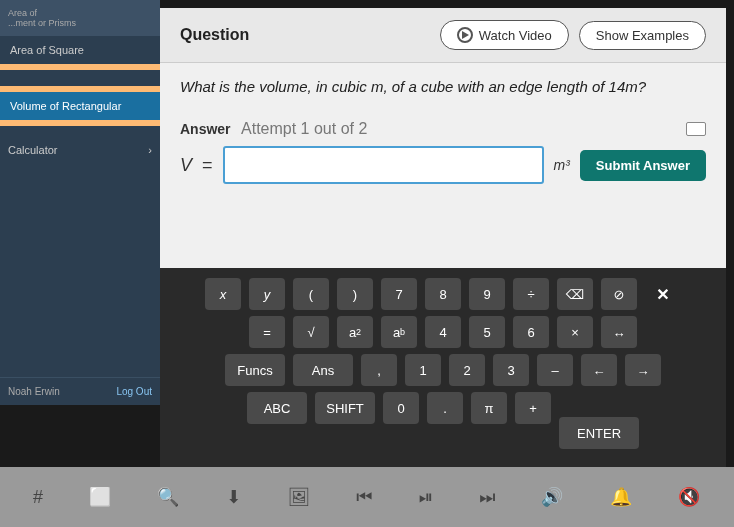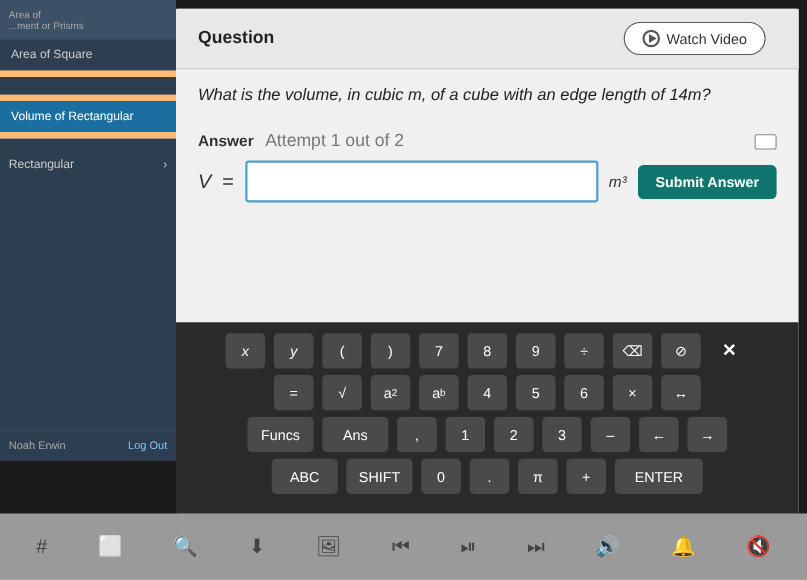--- a/index.html
+++ b/index.html
@@ -31,21 +31,21 @@
       display: flex;
       flex-direction: column;
       border-radius: 2px;
     }
 
     .sidebar {
       position: absolute;
       left: 0;
       top: 0;
       width: 160px;
-      bottom: 48px;
+      bottom: 62px;
       background: #2c3e50;
       display: flex;
       flex-direction: column;
     }
 
     .sidebar-top {
       background: #3d5166;
       padding: 8px;
       font-size: 10px;
       color: #ccc;
@@ -305,39 +305,42 @@
     </div>
     <div class="sidebar-item">
       <span>Area of Square</span>
     </div>
     <div class="sidebar-item"></div>
     <div class="sidebar-item active">
       <span>Volume of Rectangular</span>
     </div>
     <div style="margin-top:10px; padding:8px;">
       <div style="font-size:11px;color:#ccc;display:flex;justify-content:space-between;">
-        <span>Rectangular</span>
+        <span>Calculator</span>
         <span>›</span>
       </div>
     </div>
     <div class="sidebar-bottom">
       <span>Noah Erwin</span>
       <span style="cursor:pointer;color:#88c4f0;">Log Out</span>
     </div>
   </div>
 
   <div class="main-content">
 
     <div class="question-header">
       <span class="question-title">Question</span>
       <button class="btn-watch-video">
         <span class="play-icon">
           <span class="play-triangle"></span>
         </span>
         <span>Watch Video</span>
+      </button>
+      <button class="btn-show-examples">
+        <span>Show Examples</span>
       </button>
     </div>
 
     <div class="question-body">
       <span>What is the volume, in cubic m, of a cube with an edge length of 14m?</span>
     </div>
 
     <div class="answer-section">
       <div class="answer-header-row">
         <div>
@@ -401,21 +404,21 @@
         <button class="key">→</button>
       </div>
 
       <div class="keyboard-row">
         <button class="key key-wide">ABC</button>
         <button class="key key-wide">SHIFT</button>
         <button class="key">0</button>
         <button class="key">.</button>
         <button class="key">π</button>
         <button class="key">+</button>
-        <button class="key key-wide" style="min-width:80px;">ENTER</button>
+        <button class="key key-wide" style="min-width:80px;margin-top:25px;">ENTER</button>
       </div>
     </div>
 
   </div>
 </div>
 
 <div class="taskbar">
   <div class="taskbar-item">
     <span class="taskbar-icon">#</span>
   </div>

